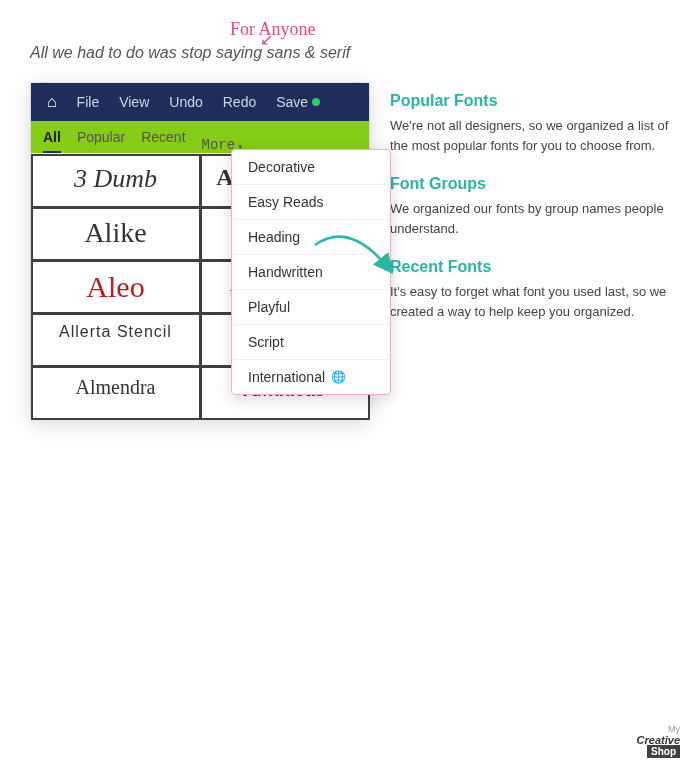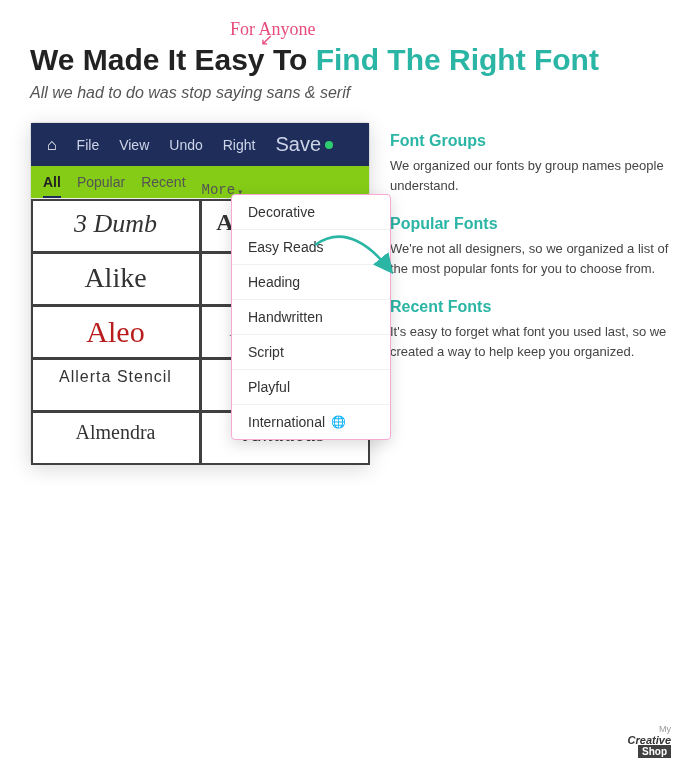--- a/index.html
+++ b/index.html
@@ -98,21 +98,21 @@
     }
 
     .nav-item {
       color: #cdd4e8;
       font-size: 14px;
       font-family: Arial, sans-serif;
     }
 
     .nav-save {
       color: #cdd4e8;
-      font-size: 20px;
+      font-size: 14px;
       font-family: Arial, sans-serif;
       display: flex;
       align-items: center;
       gap: 4px;
     }
 
     .save-dot {
       width: 8px;
       height: 8px;
       background: #2ecc71;
@@ -295,21 +295,21 @@
       font-size: 13px;
       color: #444;
       font-family: Arial, sans-serif;
       line-height: 1.5;
     }
 
     
     .watermark {
       position: absolute;
       bottom: 10px;
-      right: 29px;
+      right: 20px;
       font-family: Arial, sans-serif;
       font-size: 10px;
       color: #999;
       text-align: right;
     }
 
     .watermark .shop {
       background: #404040;
       color: white;
       padding: 1px 4px;
@@ -326,59 +326,53 @@
       z-index: 30;
     }
   </style>
 </head>
 <body>
 
 <div class="page-container">
 
   <div class="header-section">
     <span class="for-anyone-annotation">For Anyone</span>
-    <div class="main-title">
-      <span>We Made It Easy</span>
-      <span> </span>
-      <span>To</span>
-      <span class="highlight">Find The Right Font</span>
-    </div>
     <div class="subtitle">All we had to do was stop saying sans &amp; serif</div>
   </div>
 
   <div class="content-area">
 
     <div class="app-mockup">
 
       <div class="app-navbar">
         <span class="nav-home-icon">⌂</span>
         <span class="nav-item">File</span>
         <span class="nav-item">View</span>
         <span class="nav-item">Undo</span>
-        <span class="nav-item">Right</span>
+        <span class="nav-item">Redo</span>
         <span class="nav-save">
           Save <span class="save-dot"></span>
         </span>
       </div>
 
       <div class="app-tabs">
         <span class="tab-item active">All</span>
         <span class="tab-item">Popular</span>
         <span class="tab-item">Recent</span>
         <span class="tab-more">
           More <span class="tab-more-arrow">▾</span>
         </span>
 
         <div class="dropdown-menu">
           <div class="dropdown-item">Decorative</div>
           <div class="dropdown-item">Easy Reads</div>
           <div class="dropdown-item">Heading</div>
           <div class="dropdown-item">Handwritten</div>
+          <div class="dropdown-item">Playful</div>
           <div class="dropdown-item">Script</div>
-          <div class="dropdown-item">Playful</div>
           <div class="dropdown-item">International <span class="globe-icon">🌐</span></div>
         </div>
       </div>
 
       <div class="font-grid">
         <div class="font-cell">
           <span class="font-name-3dumb">3 Dumb</span>
         </div>
         <div class="font-cell">
           <span class="font-name-abril">Abril Fatface</span>
@@ -418,27 +412,27 @@
           <marker id="arrowhead" markerWidth="8" markerHeight="8" refX="6" refY="4" orient="auto">
             <path d="M 0 0 L 8 4 L 0 8 Z" fill="#2ab5a5"></path>
           </marker>
         </defs>
       </svg>
     </div>
 
     <div class="right-sidebar">
 
       <div class="sidebar-section">
+        <div class="sidebar-heading">Popular Fonts</div>
+        <div class="sidebar-text">We're not all designers, so we organized a list of the most popular fonts for you to choose from.</div>
+      </div>
+
+      <div class="sidebar-section">
         <div class="sidebar-heading">Font Groups</div>
         <div class="sidebar-text">We organized our fonts by group names people understand.</div>
-      </div>
-
-      <div class="sidebar-section">
-        <div class="sidebar-heading">Popular Fonts</div>
-        <div class="sidebar-text">We're not all designers, so we organized a list of the most popular fonts for you to choose from.</div>
       </div>
 
       <div class="sidebar-section">
         <div class="sidebar-heading">Recent Fonts</div>
         <div class="sidebar-text">It's easy to forget what font you used last, so we created a way to help keep you organized.</div>
       </div>
 
     </div>
 
   </div>

